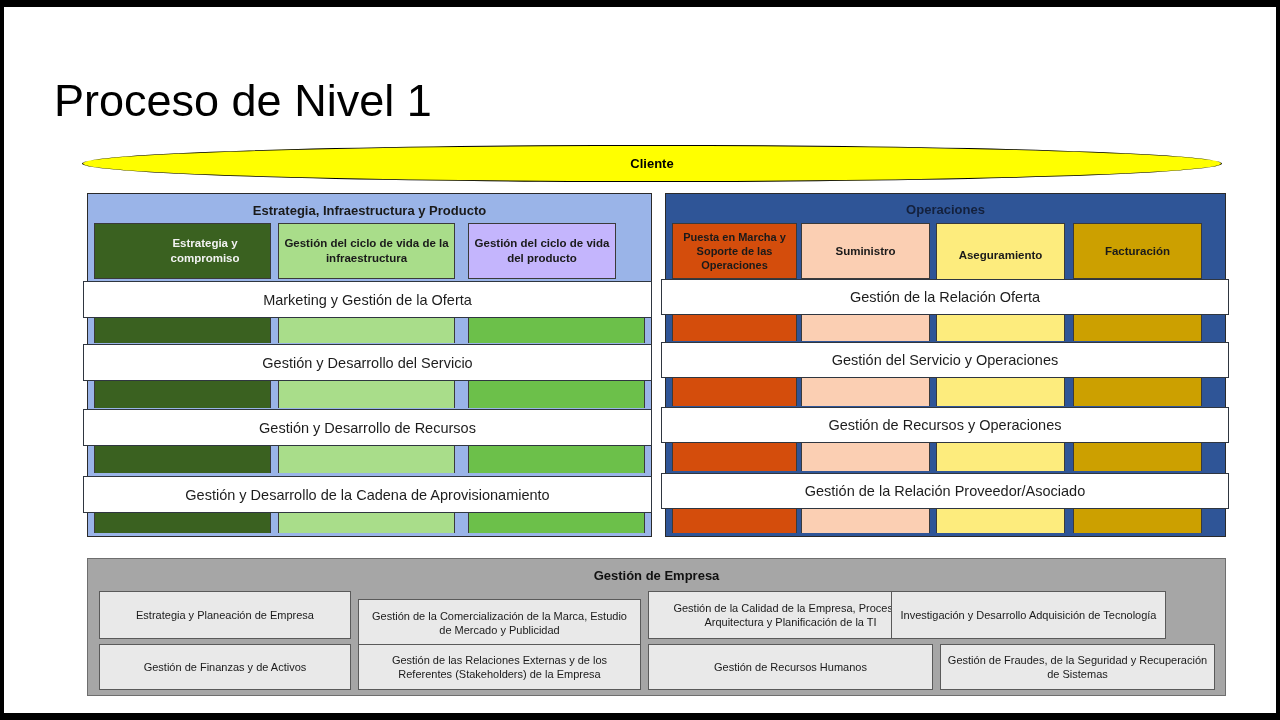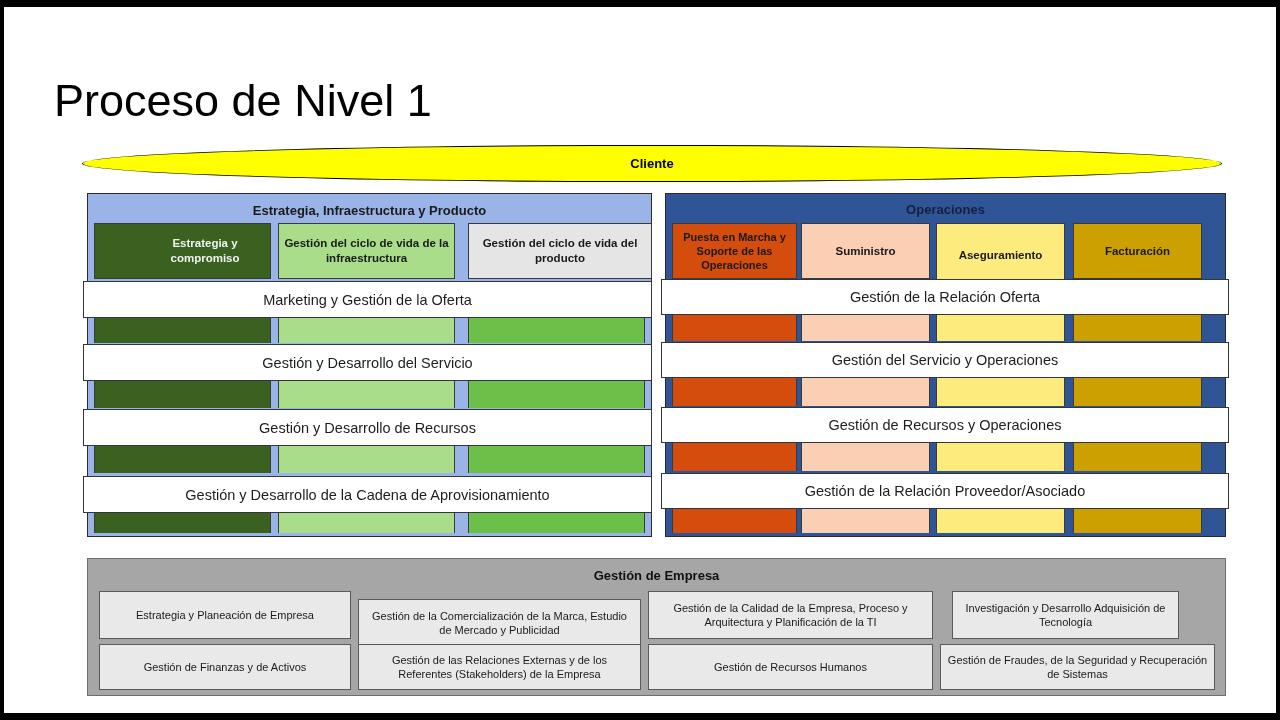--- a/index.html
+++ b/index.html
@@ -156,21 +156,21 @@
   <div class="col-seg" style="left:90px; top:372px; width:177px; height:29px; background:#3a6120;"></div>
   <div class="col-seg" style="left:90px; top:437px; width:177px; height:29px; background:#3a6120;"></div>
   <div class="col-seg" style="left:90px; top:504px; width:177px; height:22px; background:#3a6120;"></div>
 
   <div class="col-head" style="left:274px; top:216px; width:177px; height:56px; background:#a9dd8a;">Gestión del ciclo de vida de la infraestructura</div>
   <div class="col-seg" style="left:274px; top:307px; width:177px; height:29px; background:#a9dd8a;"></div>
   <div class="col-seg" style="left:274px; top:372px; width:177px; height:29px; background:#a9dd8a;"></div>
   <div class="col-seg" style="left:274px; top:437px; width:177px; height:29px; background:#a9dd8a;"></div>
   <div class="col-seg" style="left:274px; top:504px; width:177px; height:22px; background:#a9dd8a;"></div>
 
-  <div class="col-head" style="left:464px; top:216px; width:184px; height:56px; background:#e5e5e5;">Gestión del ciclo de vida del producto</div>
+  <div class="col-head" style="left:464px; top:216px; width:148px; height:56px; background:#c4b5fd;">Gestión del ciclo de vida del producto</div>
   <div class="col-seg" style="left:464px; top:307px; width:177px; height:29px; background:#6cc04a;"></div>
   <div class="col-seg" style="left:464px; top:372px; width:177px; height:29px; background:#6cc04a;"></div>
   <div class="col-seg" style="left:464px; top:437px; width:177px; height:29px; background:#6cc04a;"></div>
   <div class="col-seg" style="left:464px; top:504px; width:177px; height:22px; background:#6cc04a;"></div>
 
   <div class="wbar" style="left:79px; top:274px; width:569px; height:37px;">Marketing y Gestión de la Oferta</div>
   <div class="wbar" style="left:79px; top:337px; width:569px; height:37px;">Gestión y Desarrollo del Servicio</div>
   <div class="wbar" style="left:79px; top:402px; width:569px; height:37px;">Gestión y Desarrollo de Recursos</div>
   <div class="wbar" style="left:79px; top:469px; width:569px; height:37px;">Gestión y Desarrollo de la Cadena de Aprovisionamiento</div>
 
@@ -206,21 +206,21 @@
   <div class="wbar" style="left:657px; top:335px; width:568px; height:36px;">Gestión del Servicio y Operaciones</div>
   <div class="wbar" style="left:657px; top:400px; width:568px; height:36px;">Gestión de Recursos y Operaciones</div>
   <div class="wbar" style="left:657px; top:466px; width:568px; height:36px;">Gestión de la Relación Proveedor/Asociado</div>
 
   <div id="panel-empresa">
     <div id="empresa-title">Gestión de Empresa</div>
 
     <div class="ecard" style="left:11px; top:32px; width:252px; height:48px;">Estrategia y Planeación de Empresa</div>
     <div class="ecard" style="left:270px; top:40px; width:283px; height:48px;">Gestión de la Comercialización de la Marca, Estudio de Mercado y Publicidad</div>
     <div class="ecard" style="left:560px; top:32px; width:285px; height:48px;">Gestión de la Calidad de la Empresa, Proceso y Arquitectura y Planificación de la TI</div>
-    <div class="ecard" style="left:864px; top:32px; width:227px; height:48px;">Investigación y Desarrollo Adquisición de Tecnología</div>
+    <div class="ecard" style="left:803px; top:32px; width:275px; height:48px;">Investigación y Desarrollo Adquisición de Tecnología</div>
 
     <div class="ecard" style="left:11px; top:85px; width:252px; height:46px;">Gestión de Finanzas y de Activos</div>
     <div class="ecard" style="left:270px; top:85px; width:283px; height:46px;">Gestión de las Relaciones Externas y de los Referentes (Stakeholders) de la Empresa</div>
     <div class="ecard" style="left:560px; top:85px; width:285px; height:46px;">Gestión de Recursos Humanos</div>
     <div class="ecard" style="left:852px; top:85px; width:275px; height:46px;">Gestión de Fraudes, de la Seguridad y Recuperación de Sistemas</div>
   </div>
 
 </div>
 
 </body></html>

